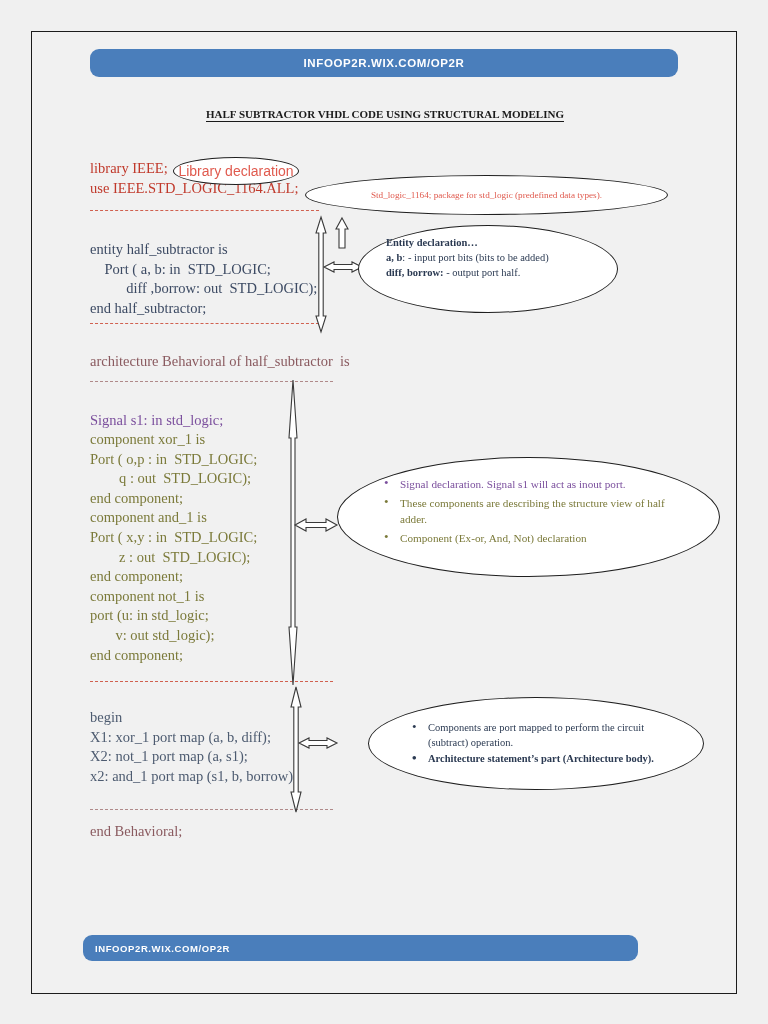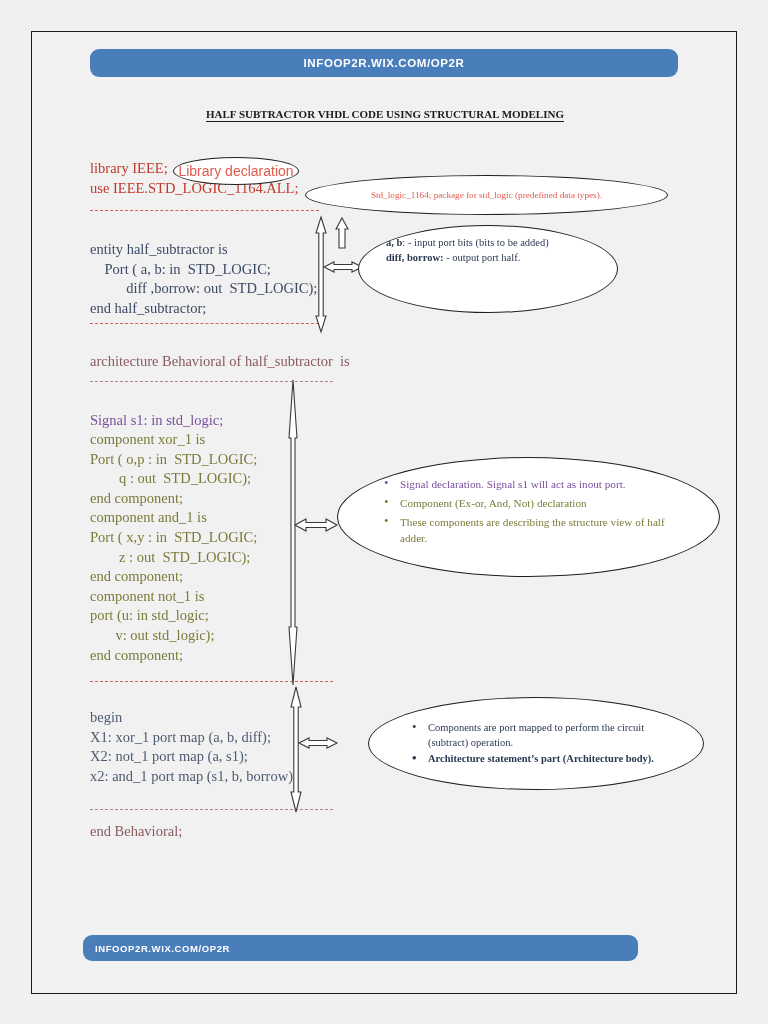--- a/index.html
+++ b/index.html
@@ -217,35 +217,36 @@
 
   <div class="ellipse" style="left:273px; top:143px; width:363px; height:40px;"></div>
   <div class="ellipse-text" style="left:273px; top:143px; width:363px; height:40px;
        display:flex; align-items:center; justify-content:center;
        font-size:9.2px; color:#e05a4e; font-family:'Liberation Serif',serif;">Std_logic_1164; package for std_logic (predefined data types).</div>
 
   <div class="ellipse" style="left:326px; top:193px; width:260px; height:88px;"></div>
   <div class="ellipse-text" style="left:354px; top:203px; width:210px; height:72px;
        font-size:10.5px; color:#2b3a52; font-family:'Liberation Serif',serif;
        line-height:15px;">
+    <div style="font-weight:700;">Entity declaration…</div>
     <div>
       <b>a, b</b><span>: - input port bits (bits to be added)</span>
     </div>
     <div>
       <b>diff, borrow:</b><span> - output port half.</span>
     </div>
   </div>
 
   <div class="ellipse" style="left:305px; top:425px; width:383px; height:120px;"></div>
   <div class="ellipse-text" style="left:350px; top:444px; width:290px; height:96px;
        font-size:11.2px; font-family:'Liberation Serif',serif; line-height:16px;">
     <ul class="bullet-list">
       <li style="color:#7b4f9d;">Signal declaration. Signal s1 will act as inout port.</li>
+      <li style="color:#7b7a3a; margin-top:3px;">These components are describing the structure view of half adder.</li>
       <li style="color:#7b7a3a; margin-top:3px;">Component (Ex-or, And, Not) declaration</li>
-      <li style="color:#7b7a3a; margin-top:3px;">These components are describing the structure view of half adder.</li>
     </ul>
   </div>
 
   <div class="ellipse" style="left:336px; top:665px; width:336px; height:93px;"></div>
   <div class="ellipse-text" style="left:378px; top:684px; width:258px; height:70px;
        font-size:10.5px; color:#2b3a52; font-family:'Liberation Serif',serif; line-height:15px;">
     <ul class="bullet-list">
       <li style="margin-top:4px;">Components are port mapped to perform the circuit (subtract) operation.</li>
       <li style="font-weight:700;">Architecture statement’s part (Architecture body).</li>
     </ul>

